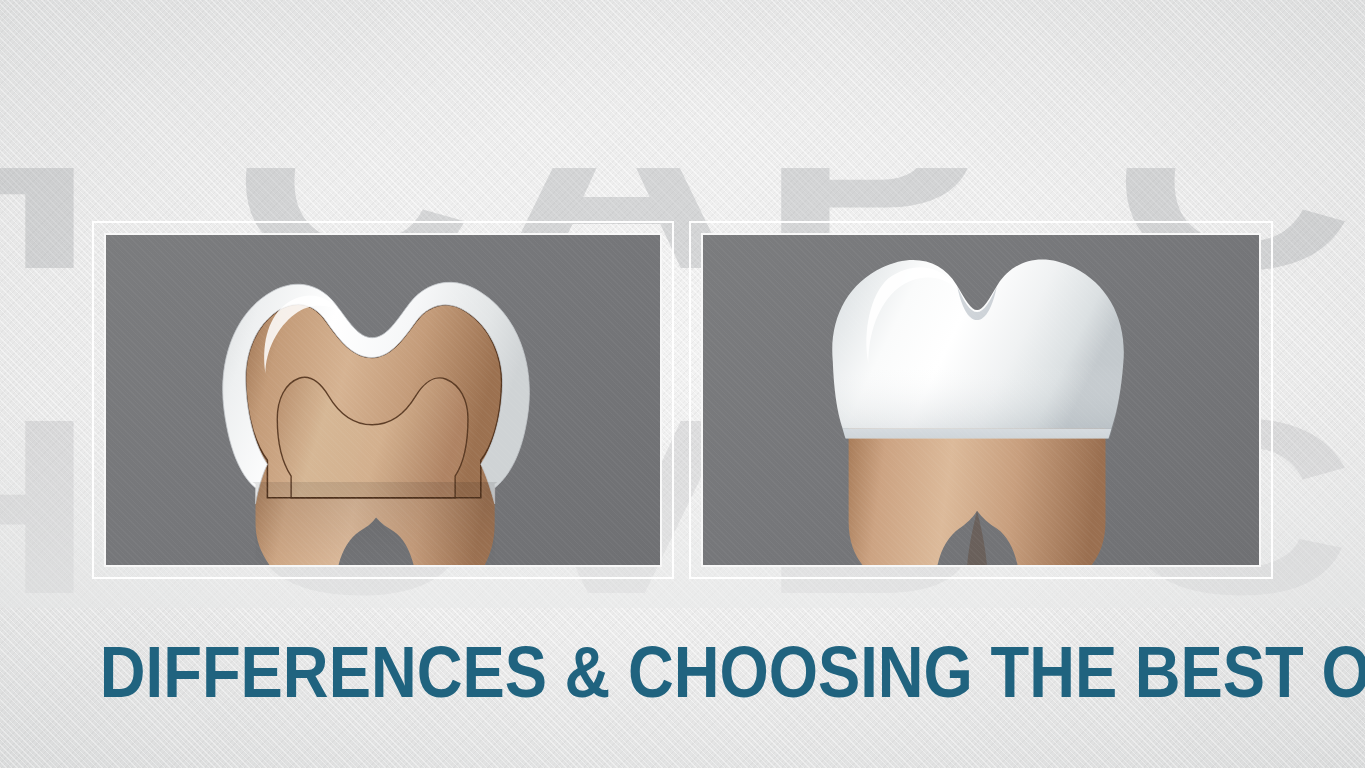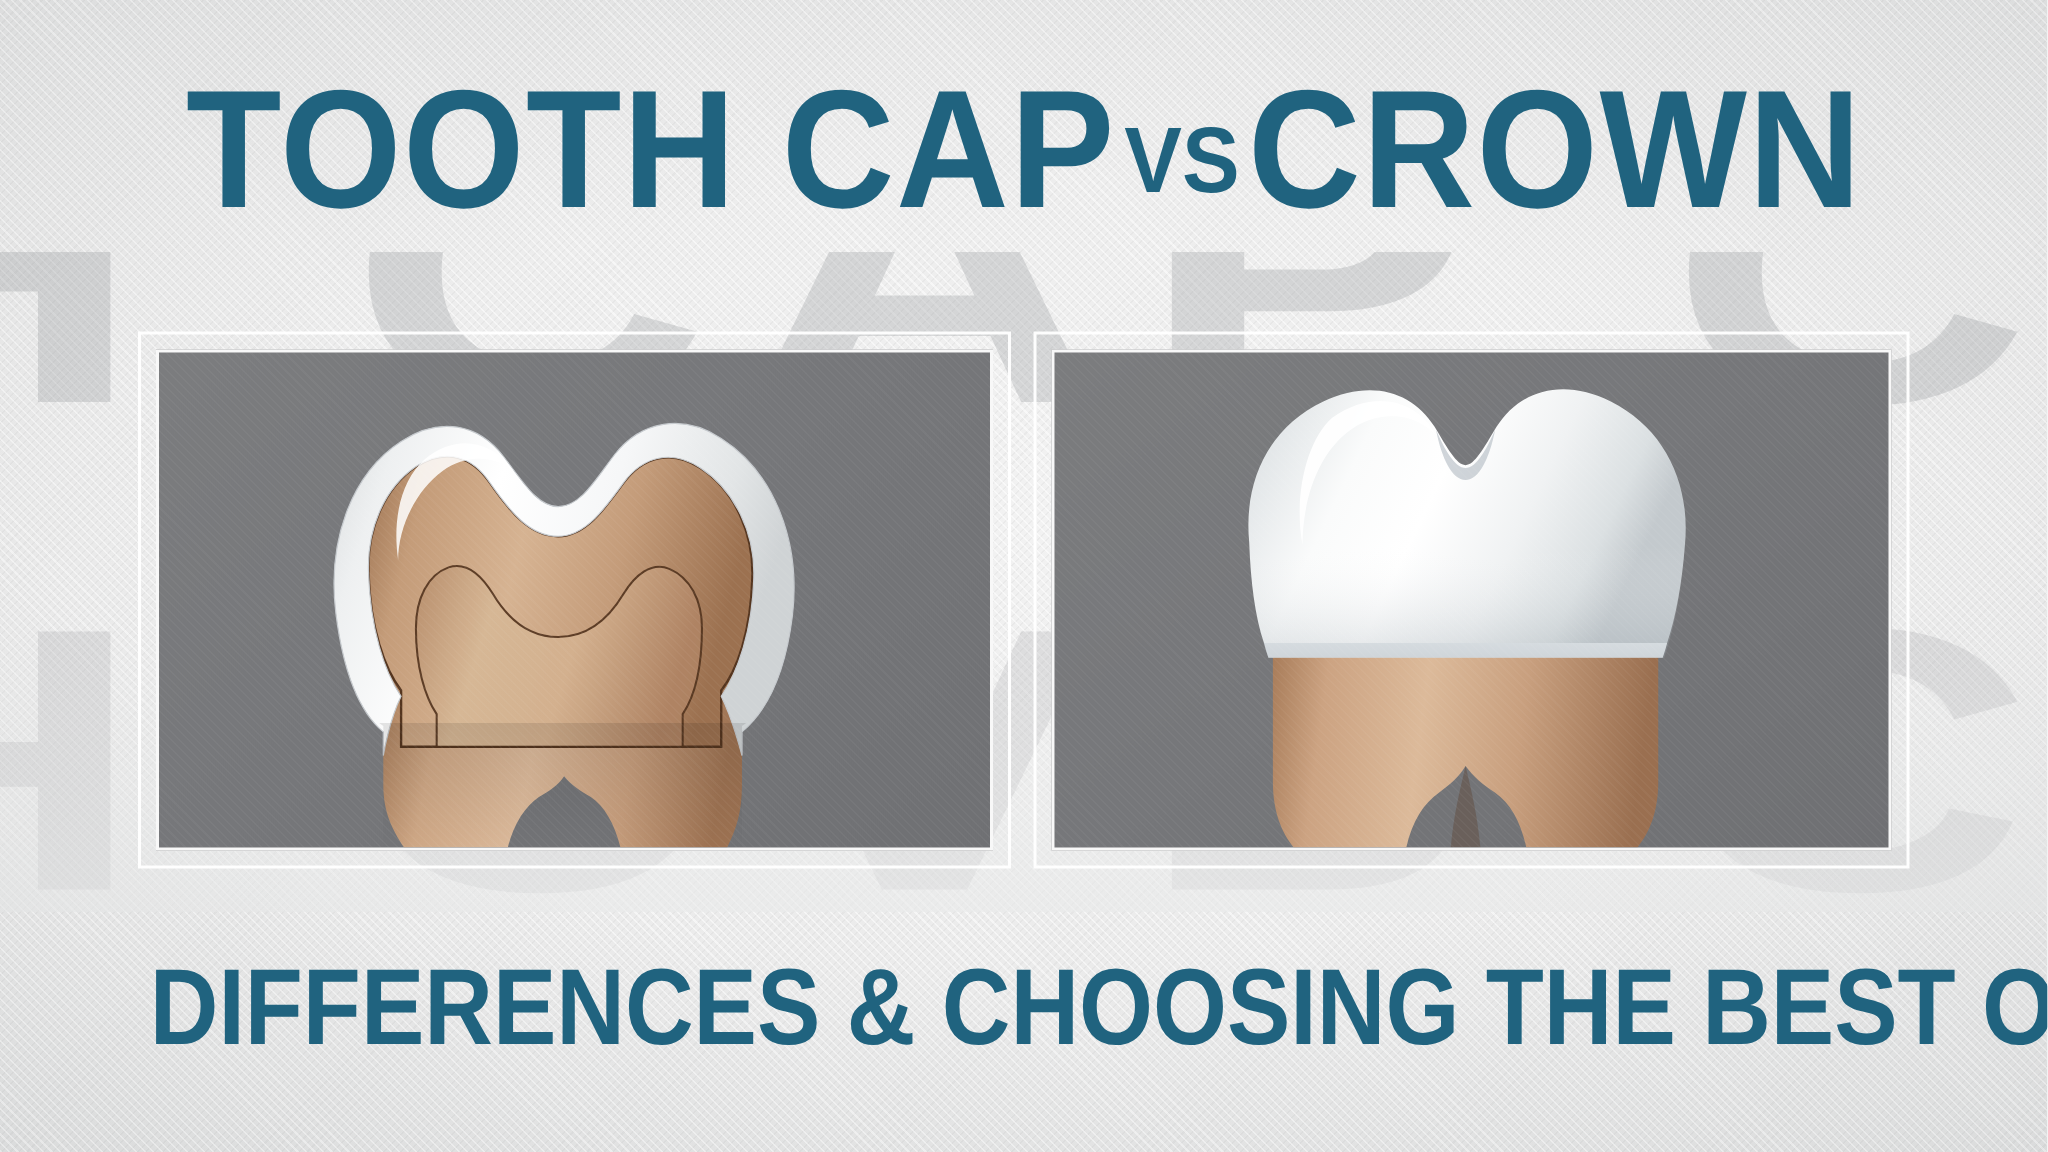--- a/index.html
+++ b/index.html
@@ -136,25 +136,20 @@
   <div id="bg-weave"></div>
 
   <div class="wm-wrap">
     <div class="wm-text wm-top">TOOTH CAP   CROWN</div>
     <div class="wm-text wm-bottom">TOOTH CAP   CROWN</div>
     <div class="wm-fade"></div>
   </div>
 
   <div id="bg-vignette"></div>
 
-  <div id="main-title" class="headline">
-    <span class="inner">
-      <span>TOOTH CAP</span><span class="vs">VS</span><span>CROWN</span>
-    </span>
-  </div>
 
   <div class="panel" id="panel-left">
     <div class="panel-inner">
       <svg class="tooth-svg" viewBox="0 0 558 334" preserveAspectRatio="xMidYMax meet">
         <defs>
           <linearGradient id="capEnamel" x1="0" y1="0" x2="1" y2="0.25">
             <stop offset="0%" stop-color="#d9dcdd"></stop>
             <stop offset="14%" stop-color="#eef0f1"></stop>
             <stop offset="38%" stop-color="#ffffff"></stop>
             <stop offset="62%" stop-color="#f6f7f8"></stop>

